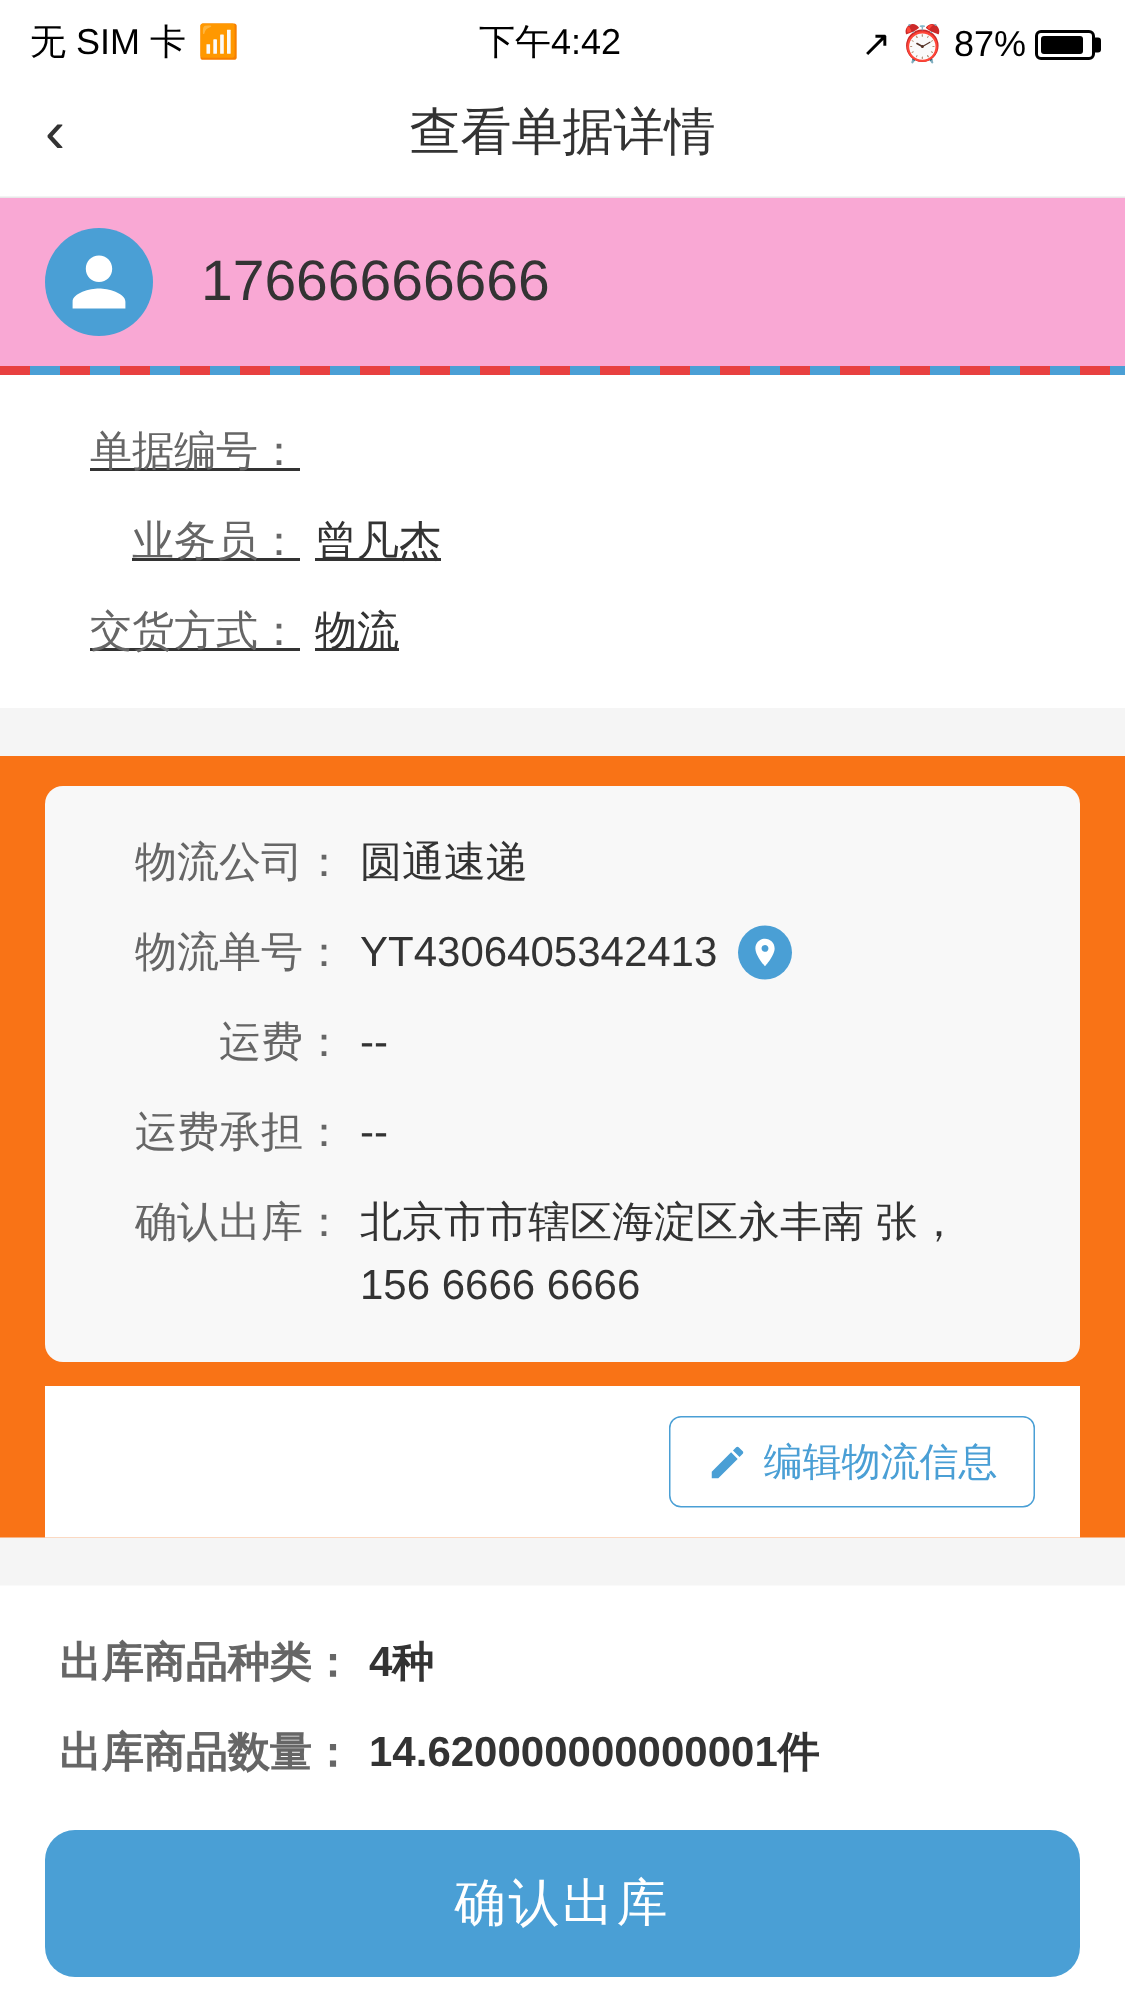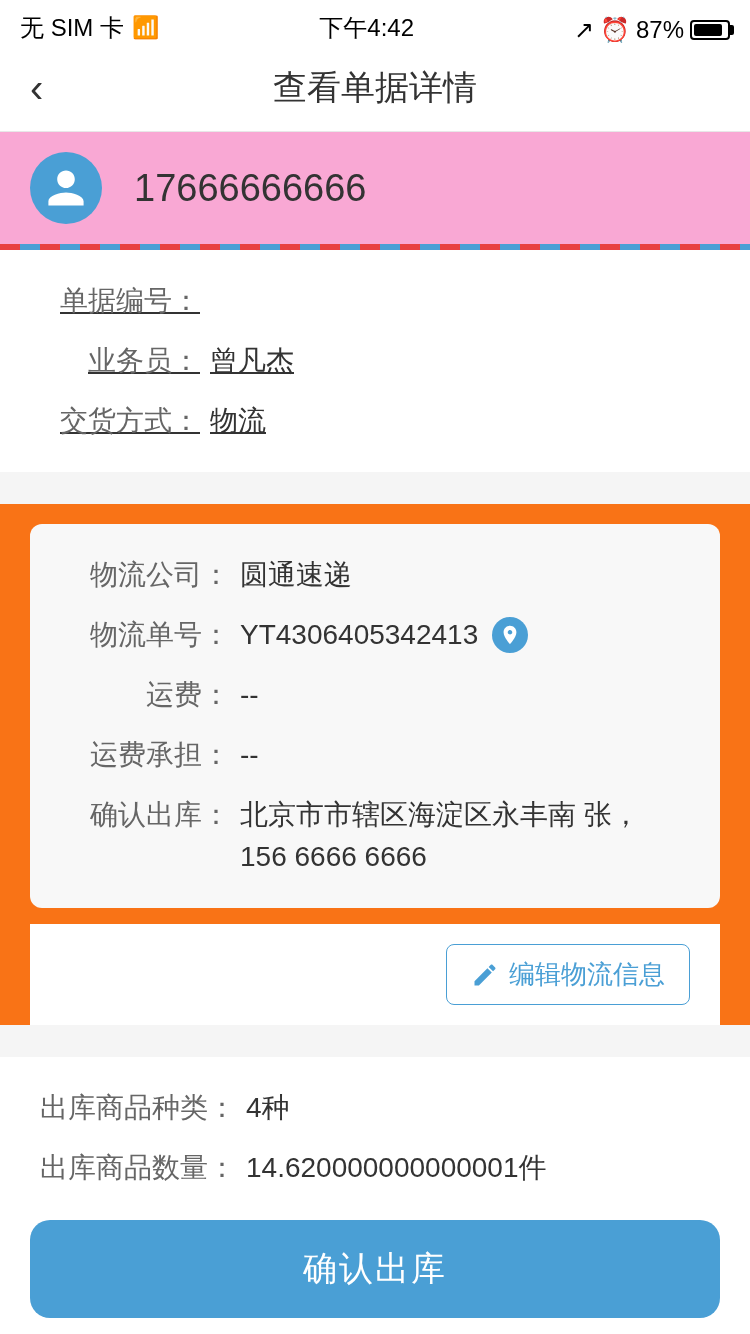--- a/index.html
+++ b/index.html
@@ -171,20 +171,21 @@
       gap: 10px;
       cursor: pointer;
     }
     .edit-btn svg { width: 28px; height: 28px; fill: #4a9fd5; }
 
     
     .summary-section {
       background: #fff;
       padding: 30px 40px;
       margin-bottom: 16px;
+      font-weight: bold;
     }
 
     
     .view-btn-row {
       display: flex;
       justify-content: flex-end;
       padding: 20px 30px;
       background: #fff;
       margin-bottom: 16px;
     }

